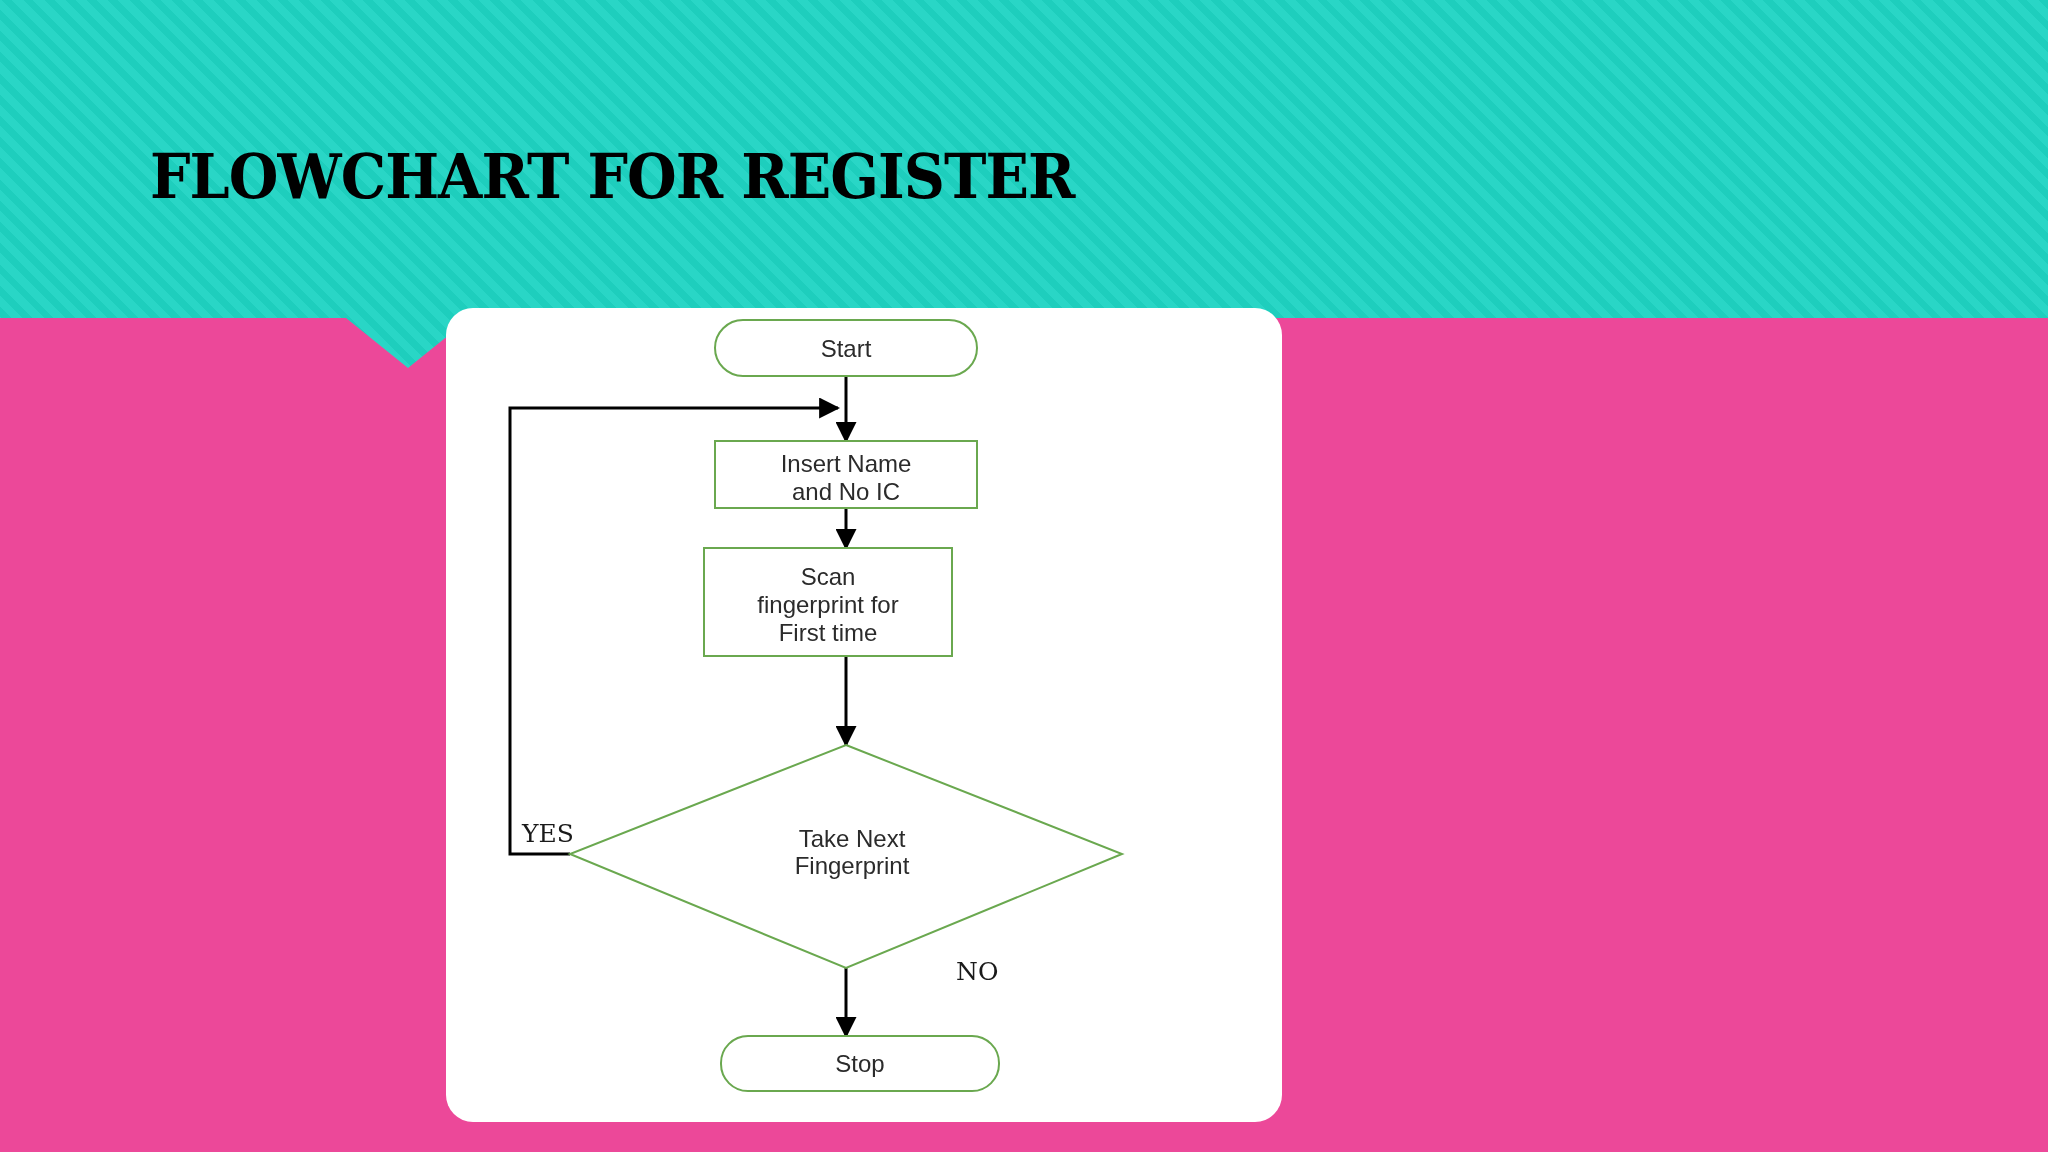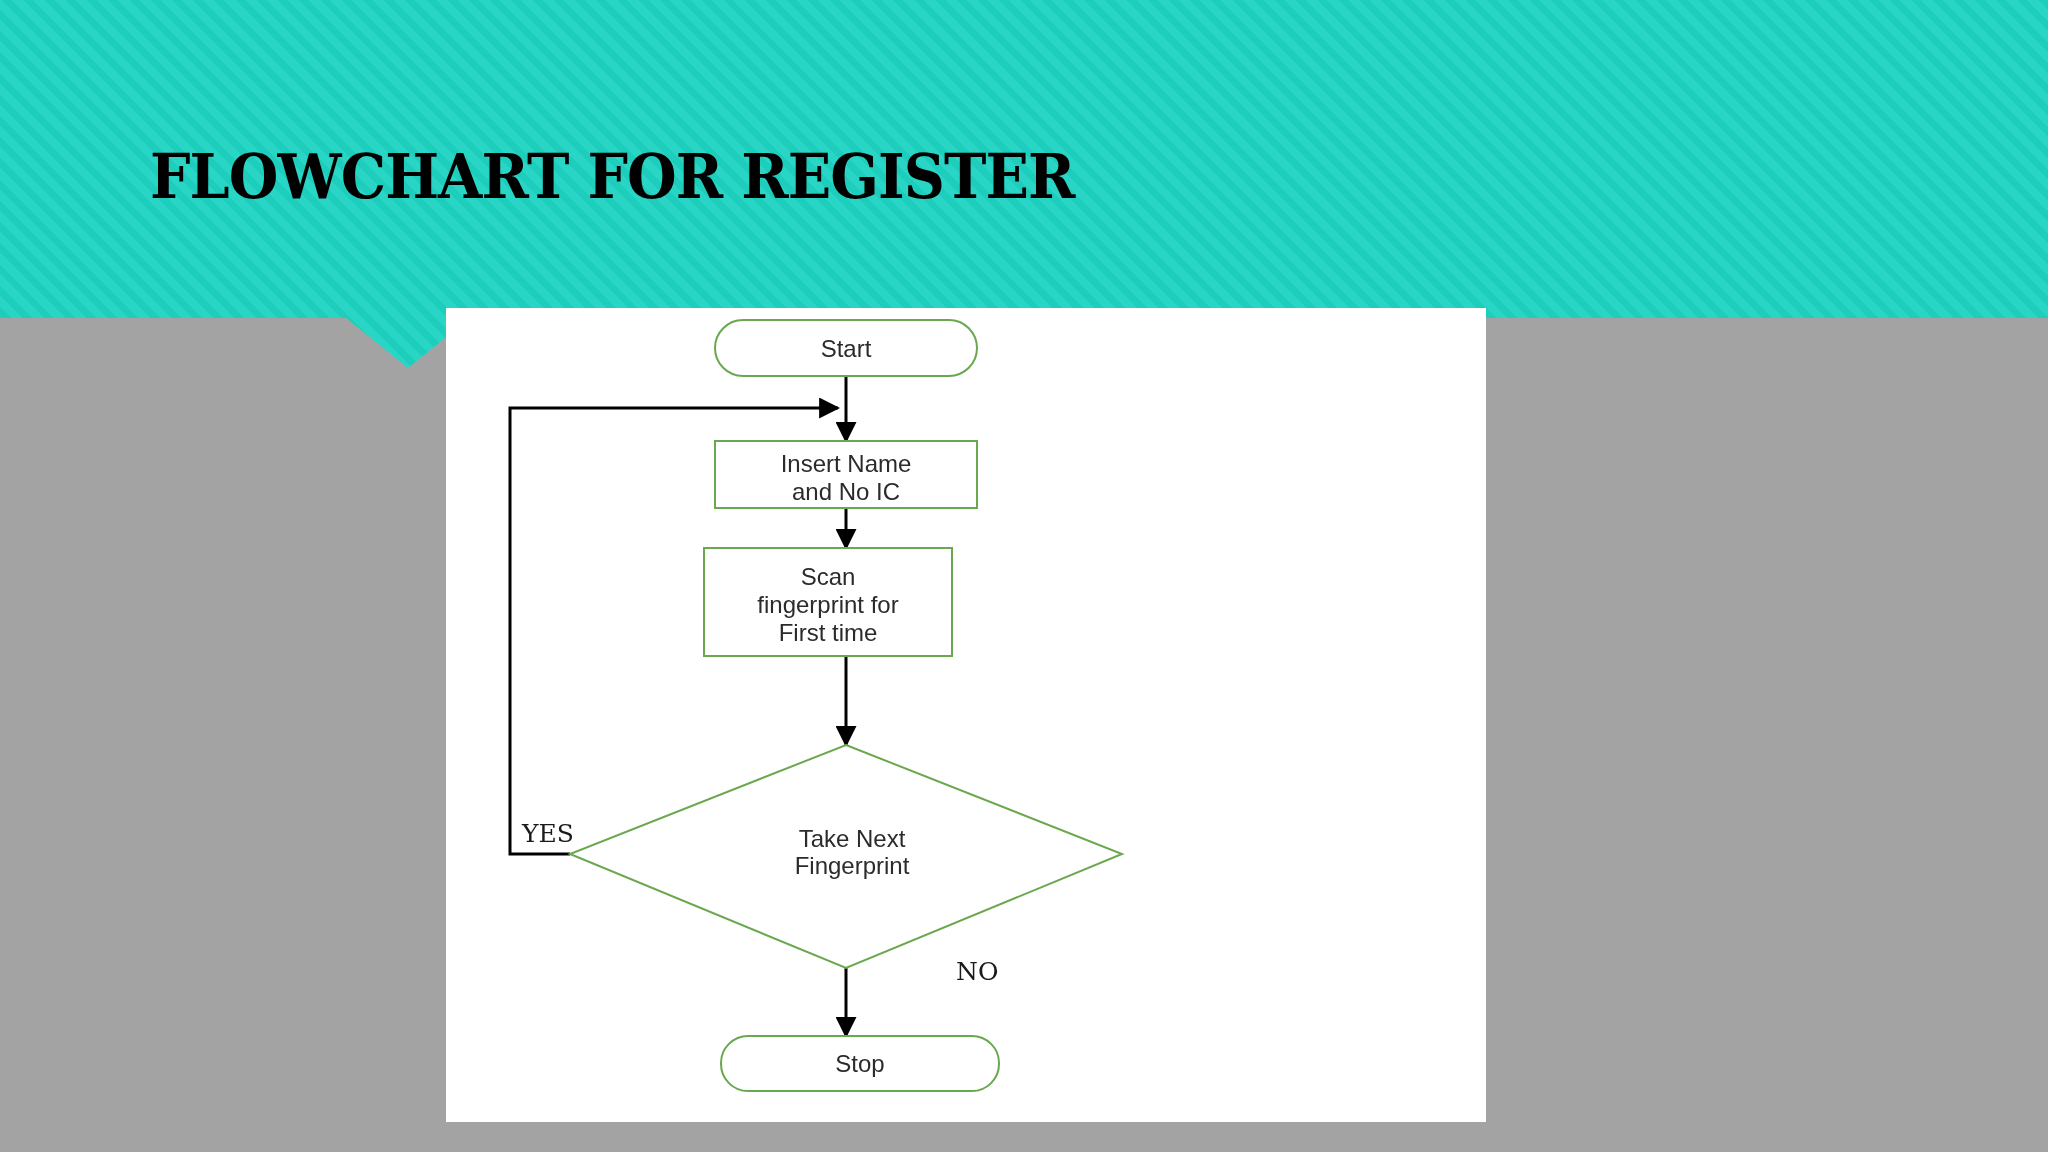--- a/index.html
+++ b/index.html
@@ -4,21 +4,21 @@
 <style>
   html, body {
     margin: 0;
     padding: 0;
     background: #1d1d1d;
   }
   #slide {
     position: relative;
     width: 2048px;
     height: 1152px;
-    background: #a3a3a3;
+    background: #ec4899;
     overflow: hidden;
     font-family: "Liberation Sans", sans-serif;
   }
 
   
   #header-band {
     position: absolute;
     left: 0;
     top: 0;
     width: 2048px;
@@ -54,23 +54,24 @@
     transform: scaleX(0.92);
     transform-origin: left center;
     white-space: nowrap;
   }
 
   
   #flow-canvas {
     position: absolute;
     left: 446px;
     top: 308px;
-    width: 1040px;
+    width: 836px;
     height: 814px;
     background: #ffffff;
+    border-radius: 27px;
   }
   #flow-svg { display:block; width:920px; height:814px; }
 
   .node-text {
     font-family: "Liberation Sans", sans-serif;
     font-size: 24px;
     fill: #2b2b2b;
     text-anchor: middle;
   }
   .branch-text {

